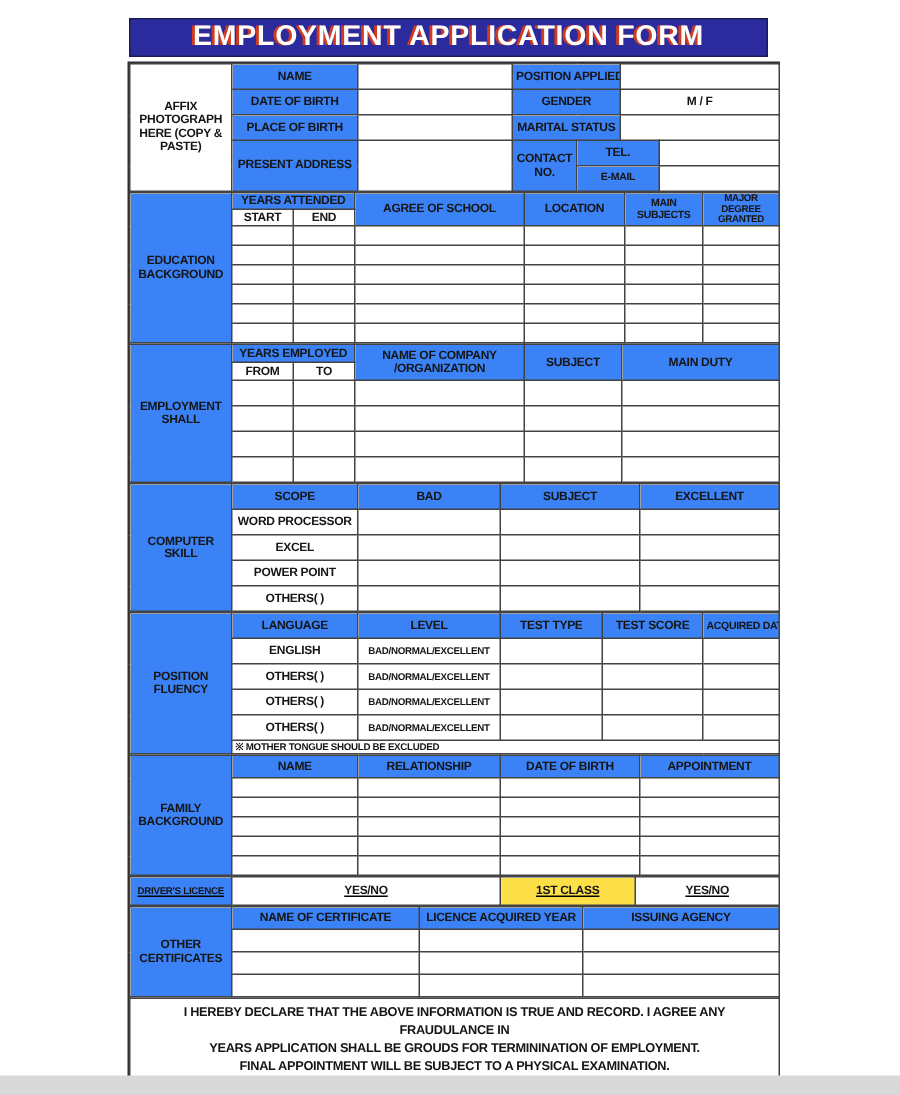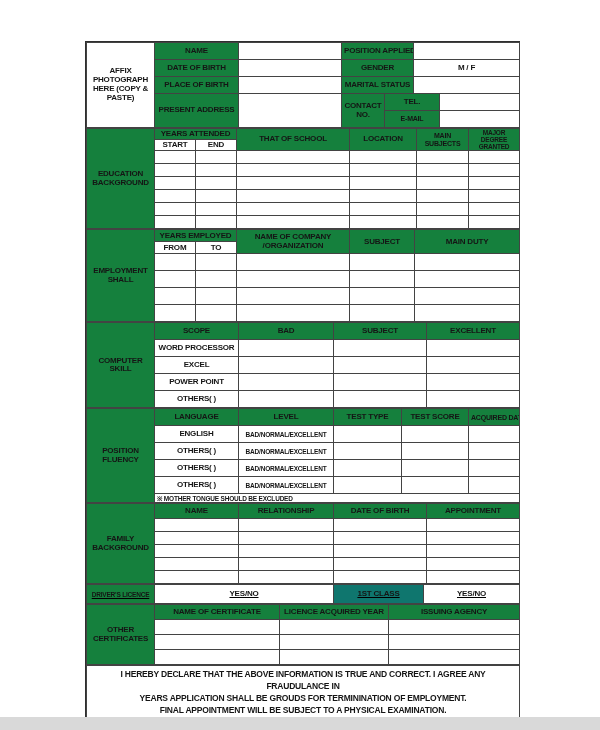--- a/index.html
+++ b/index.html
@@ -29,23 +29,23 @@
   }
   table.sec + table.sec{margin-top:0;}
   td{
     border:1px solid #434343;
     padding:0 2px;margin:0;box-sizing:border-box;
     font-size:8px;font-weight:bold;color:#151515;
     text-align:center;vertical-align:middle;
     overflow:hidden;white-space:nowrap;line-height:1.1;
     letter-spacing:-0.2px;
   }
-  .lbl{background:#15803d;}
+  .lbl{background:#3b82f6;}
   .input{background:#ffffff;}
-  .dark{background:#0f766e;margin-left:18px;}
+  .dark{background:#fde047;margin-left:18px;}
   .wrap{white-space:normal;text-align:center;}
   .tiny{font-size:6.5px;letter-spacing:-0.2px;}
   .small{font-size:7px;}
   .left{text-align:left;}
 
   tr.h9{height:9px;}   tr.h12{height:12px;} tr.h13{height:13px;}
   tr.h15{height:15px;} tr.h17{height:17px;} tr.h19{height:19px;text-decoration:underline;}
 
   .decl-cell{height:40px;white-space:normal;font-size:8.5px;line-height:12px;padding:2px 4px;}
   .sig-cell{height:19px;font-size:8.5px;}
@@ -53,20 +53,21 @@
 
   .footer-strip{
     position:absolute;left:0;bottom:0;width:600px;height:13px;background:#d9d9d9;
   }
 </style>
 </head>
 <body>
 
 <div class="page">
 
+  <div class="titlebar">EMPLOYMENT APPLICATION FORM</div>
 
   <div class="formwrap">
 
     <table class="sec">
       <colgroup>
         <col style="width:68px">
           <col style="width:84px">
           <col style="width:103px">
         <col style="width:43px">
           <col style="width:29px">
@@ -114,21 +115,21 @@
           <col style="width:41px">
         <col style="width:113px">
           <col style="width:67px">
           <col style="width:52px">
           <col style="width:51px">
       </colgroup>
       <tbody>
           <tr class="h9">
         <td class="lbl wrap" rowspan="8">EDUCATION BACKGROUND</td>
         <td class="lbl" colspan="2">YEARS ATTENDED</td>
-        <td class="lbl" rowspan="2">THAT OF SCHOOL</td>
+        <td class="lbl" rowspan="2">AGREE OF SCHOOL</td>
         <td class="lbl" rowspan="2">LOCATION</td>
         <td class="lbl wrap small" rowspan="2">MAIN SUBJECTS</td>
         <td class="lbl wrap tiny" rowspan="2">MAJOR DEGREE GRANTED</td>
       </tr>
       <tr class="h9">
         <td class="input">START</td>
         <td class="input">END</td>
       </tr>
       <tr class="h13">
             <td class="input"></td>
@@ -426,21 +427,21 @@
     </tbody>
       </table>
 
     <table class="sec">
       <colgroup>
           <col style="width:433px">
         </colgroup>
       <tbody>
           <tr>
         <td class="input decl-cell">
-          <div>I HEREBY DECLARE THAT THE ABOVE INFORMATION IS TRUE AND CORRECT. I AGREE ANY FRAUDULANCE IN</div>
+          <div>I HEREBY DECLARE THAT THE ABOVE INFORMATION IS TRUE AND RECORD. I AGREE ANY FRAUDULANCE IN</div>
           <div>YEARS APPLICATION SHALL BE GROUDS FOR TERMININATION OF EMPLOYMENT.</div>
           <div>FINAL APPOINTMENT WILL BE SUBJECT TO A PHYSICAL EXAMINATION.</div>
         </td>
       </tr>
       <tr>
         <td class="input sig-cell">
           <span>APPLCANT'S SIGNATURE :</span><span class="sigline"></span>
         </td>
       </tr>
     </tbody>

